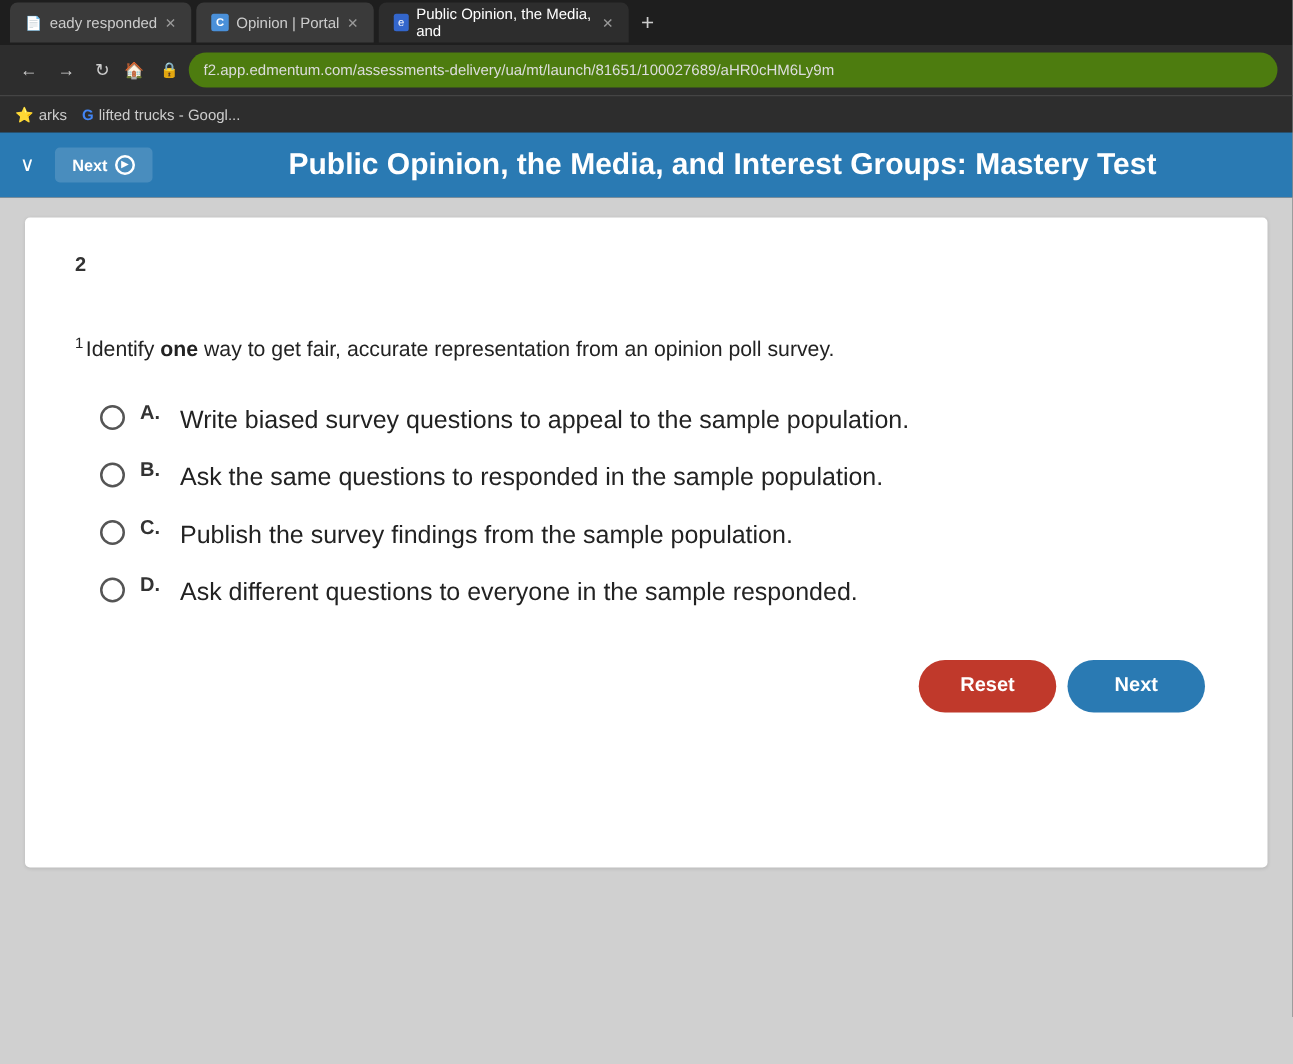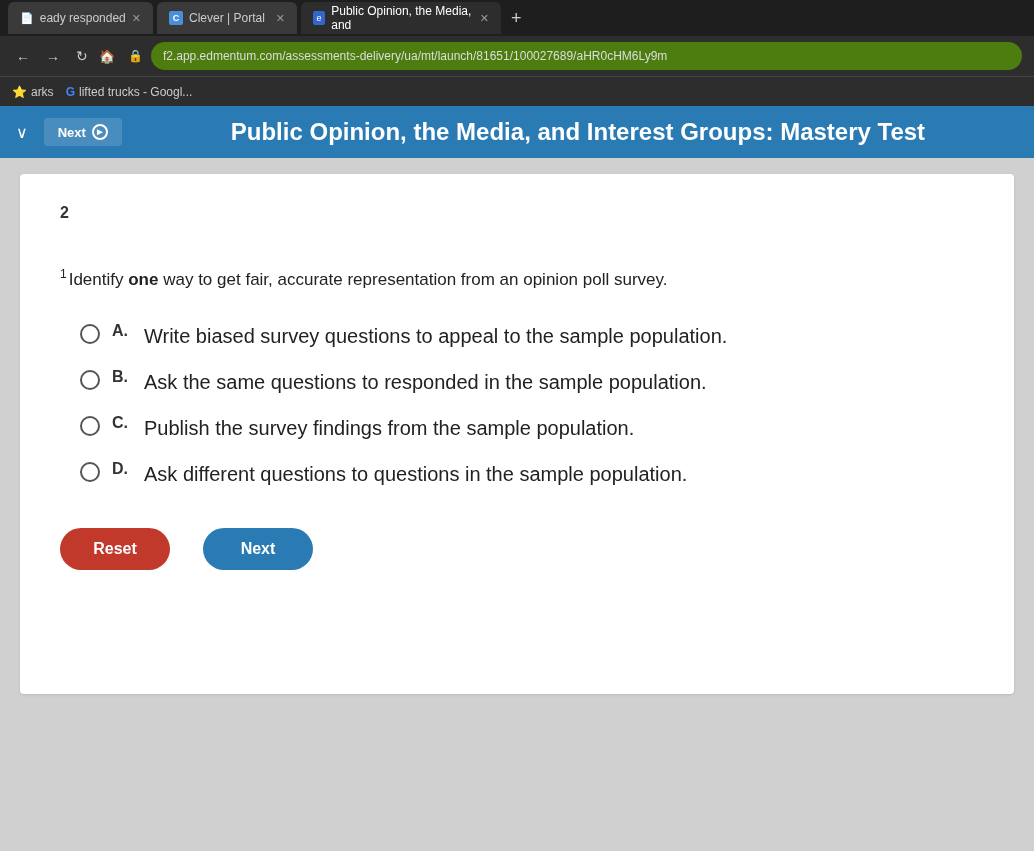--- a/index.html
+++ b/index.html
@@ -203,22 +203,22 @@
     }
 
     .option-text {
       font-size: 20px;
       color: #222;
       line-height: 1.4;
     }
 
     .buttons-row {
       display: flex;
-      justify-content: flex-start;
-      gap: 33px;
+      justify-content: flex-end;
+      gap: 9px;
       margin-top: 40px;
       padding-right: 10px;
     }
 
     .btn-reset {
       background: #c0392b;
       color: white;
       border: none;
       border-radius: 24px;
       padding: 12px 32px;
@@ -287,21 +287,21 @@
   <div class="browser-chrome">
 
     <div class="tab-bar">
       <div class="tab">
         <span style="font-size:11px;">📄</span>
         <span>eady responded</span>
         <span class="tab-close">✕</span>
       </div>
       <div class="tab">
         <span class="clever-icon">C</span>
-        <span>Clever | Portal</span>
+        <span>Opinion | Portal</span>
         <span class="tab-close">✕</span>
       </div>
       <div class="tab active">
         <span class="edmentum-icon">e</span>
         <span>Public Opinion, the Media, and</span>
         <span class="tab-close">✕</span>
       </div>
       <button class="tab-new">+</button>
     </div>
 
@@ -356,21 +356,21 @@
           <span class="option-text">Ask the same questions to responded in the sample population.</span>
         </li>
         <li class="option-item">
           <div class="option-radio"></div>
           <span class="option-label">C.</span>
           <span class="option-text">Publish the survey findings from the sample population.</span>
         </li>
         <li class="option-item">
           <div class="option-radio"></div>
           <span class="option-label">D.</span>
-          <span class="option-text">Ask different questions to questions in the sample population.</span>
+          <span class="option-text">Ask different questions to everyone in the sample responded.</span>
         </li>
       </ul>
 
       <div class="buttons-row">
         <button class="btn-reset">Reset</button>
         <button class="btn-next">Next</button>
       </div>
 
     </div>
   </div>

